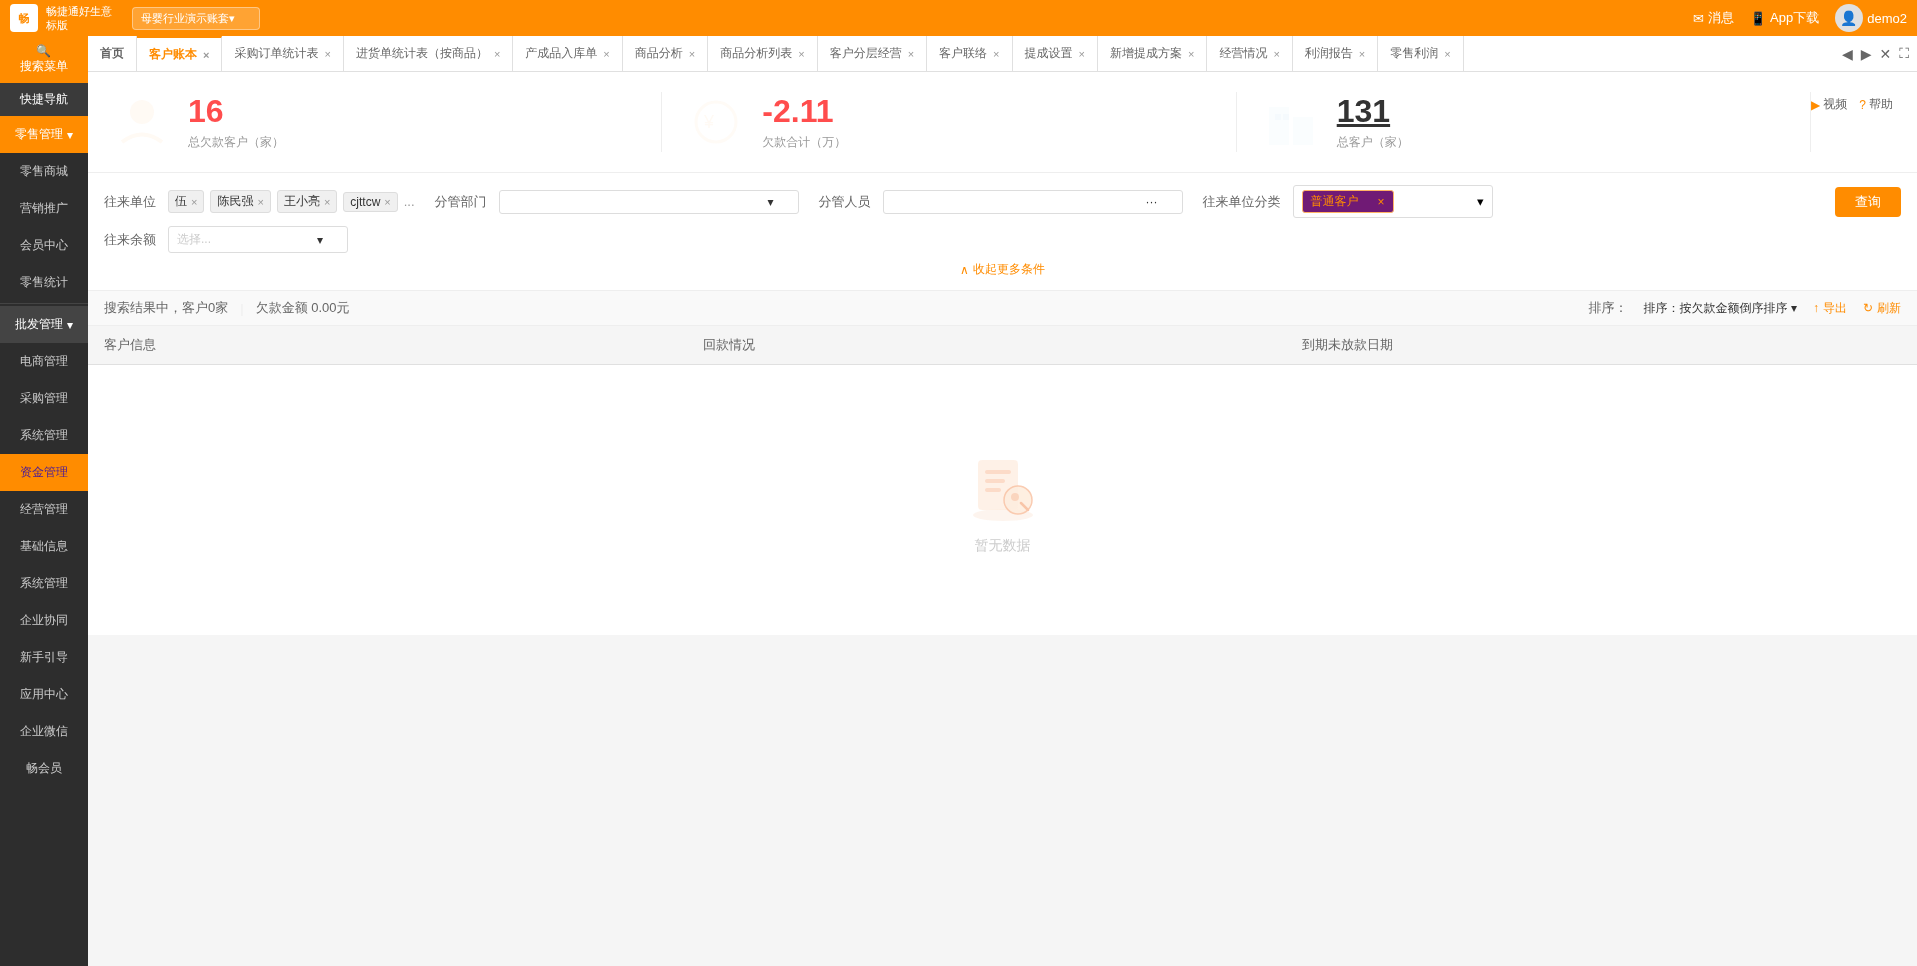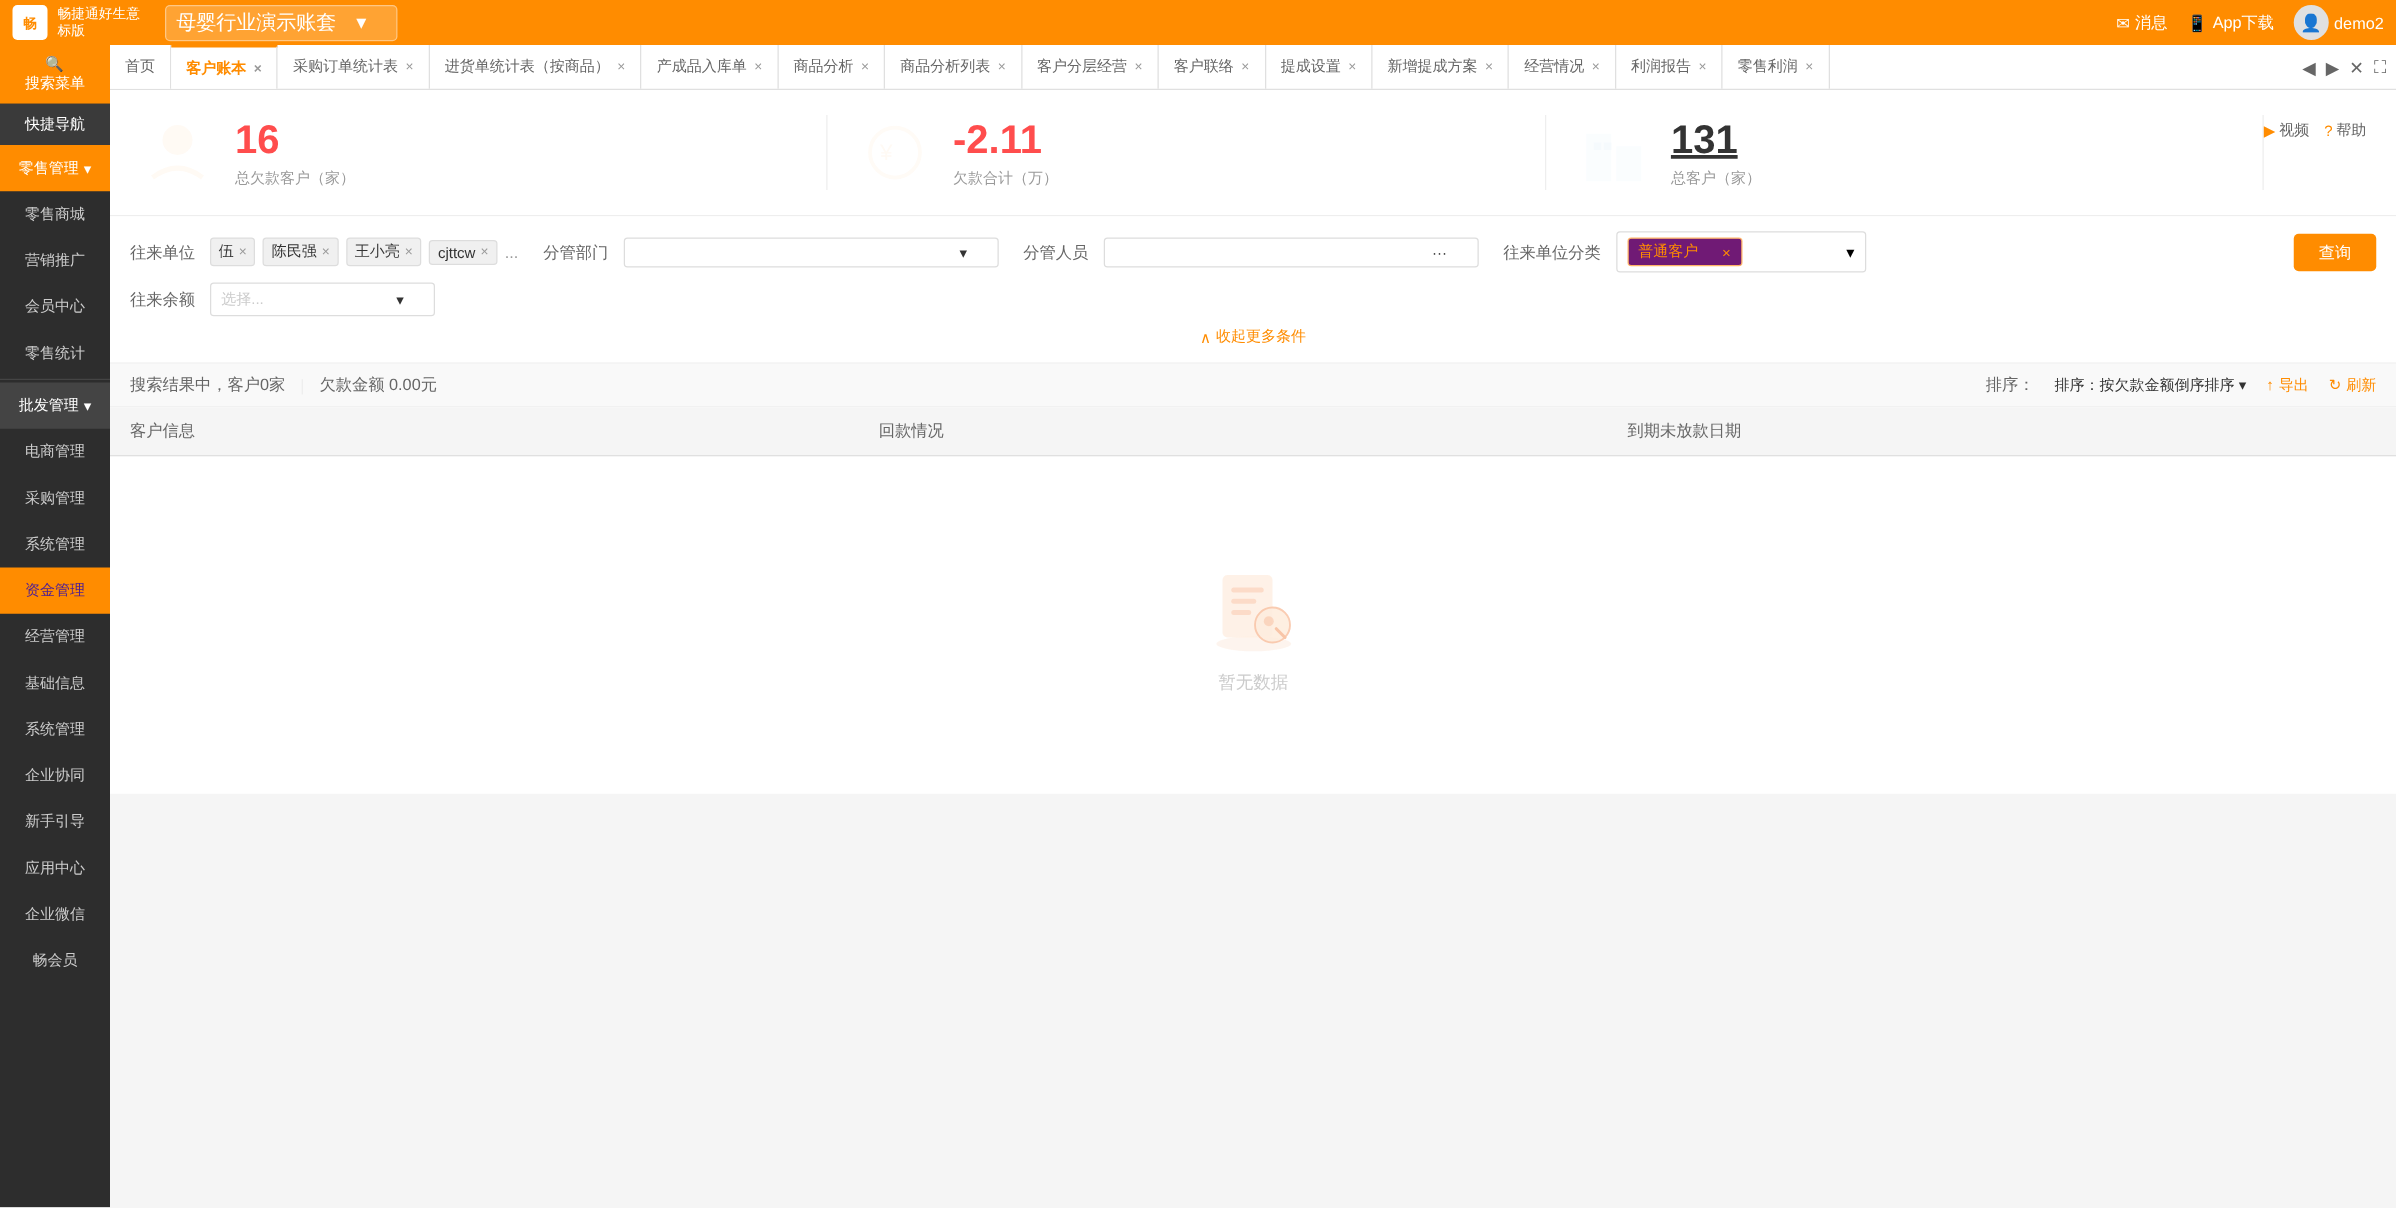--- a/index.html
+++ b/index.html
@@ -9,38 +9,38 @@
     .app-container { display: flex; flex-direction: column; height: 966px; }
     .top-bar { background: #ff8c00; display: flex; align-items: center; height: 36px; padding: 0 10px; flex-shrink: 0; }
     .main-area { display: flex; flex: 1; overflow: hidden; }
     .sidebar { width: 88px; background: #2d2d2d; flex-shrink: 0; display: flex; flex-direction: column; overflow-y: auto; }
     .content-area { flex: 1; display: flex; flex-direction: column; overflow: hidden; }
     .tabs-bar { background: #fff; border-bottom: 1px solid #e0e0e0; display: flex; align-items: center; height: 36px; flex-shrink: 0; overflow: hidden; }
     .main-content { flex: 1; overflow-y: auto; background: #f5f5f5; }
     .logo-icon { width: 28px; height: 28px; background: #fff; border-radius: 4px; display: flex; align-items: center; justify-content: center; }
     .logo-icon span { color: #ff8c00; font-size: 11px; font-weight: bold; }
     .top-bar-center { flex: 1; display: flex; align-items: center; padding: 0 10px; }
-    .store-select { background: rgba(255,255,255,0.2); border: 1px solid rgba(255,255,255,0.4); color: #fff; border-radius: 4px; padding: 3px 24px 3px 8px; font-size: 16px; cursor: pointer; display: flex; align-items: center; gap: 16px; }
+    .store-select { background: rgba(255,255,255,0.2); border: 1px solid rgba(255,255,255,0.4); color: #fff; border-radius: 4px; padding: 3px 24px 3px 8px; font-size: 11px; cursor: pointer; display: flex; align-items: center; gap: 0; }
     .top-bar-right { display: flex; align-items: center; gap: 16px; color: #fff; font-size: 13px; }
     .top-bar-right .icon-btn { display: flex; align-items: center; gap: 4px; cursor: pointer; }
     .avatar { width: 28px; height: 28px; border-radius: 50%; background: #e0e0e0; overflow: hidden; display: flex; align-items: center; justify-content: center; font-size: 11px; color: #666; }
 
     
     .sidebar-search { background: #ff8c00; padding: 8px 6px; text-align: center; color: #fff; font-size: 12px; cursor: pointer; }
     .sidebar-nav { background: #2d2d2d; padding: 4px 0; text-align: center; color: #fff; font-size: 12px; cursor: pointer; padding: 8px 6px; }
     .sidebar-item { padding: 10px 6px; text-align: center; color: #ccc; font-size: 12px; cursor: pointer; transition: background 0.2s; }
     .sidebar-item.active { background: #ff8c00; color: #fff; }
     .sidebar-item.section-header { background: #444; color: #fff; display: flex; align-items: center; justify-content: center; gap: 4px; }
     .sidebar-divider { height: 1px; background: #444; margin: 2px 0; }
 
     
     .tab { display: flex; align-items: center; padding: 0 12px; height: 36px; font-size: 12px; cursor: pointer; white-space: nowrap; border-right: 1px solid #e0e0e0; color: #666; flex-shrink: 0; }
     .tab.active { background: #fff; color: #ff8c00; border-top: 2px solid #ff8c00; border-bottom: none; font-weight: bold; }
     .tab .close-btn { margin-left: 6px; color: #999; font-size: 11px; }
-    .tab-home { background: #fff; color: #666; padding: 0 12px; height: 36px; display: flex; align-items: center; font-size: 12px; cursor: pointer; border-right: 1px solid #e0e0e0; flex-shrink: 0; }
+    .tab-home { background: #fff; color: #666; padding: 0 12px; height: 36px; display: flex; align-items: center; font-size: 12px; cursor: pointer; border-right: 1px solid #e0e0e0; flex-shrink: 0; font-weight: bold; }
     .tabs-controls { margin-left: auto; display: flex; align-items: center; padding: 0 8px; gap: 8px; }
     .tabs-controls span { cursor: pointer; color: #666; font-size: 14px; }
 
     
     .stats-section { display: flex; background: #fff; padding: 20px 24px; gap: 0; margin-bottom: 0; border-bottom: 1px solid #eee; }
     .stat-block { flex: 1; display: flex; align-items: center; gap: 16px; border-right: 1px solid #eee; padding: 0 24px; }
     .stat-block:first-child { padding-left: 0; }
     .stat-block:last-child { border-right: none; }
     .stat-icon { width: 60px; height: 60px; display: flex; align-items: center; justify-content: center; }
     .stat-icon svg { width: 60px; height: 60px; opacity: 0.15; }

